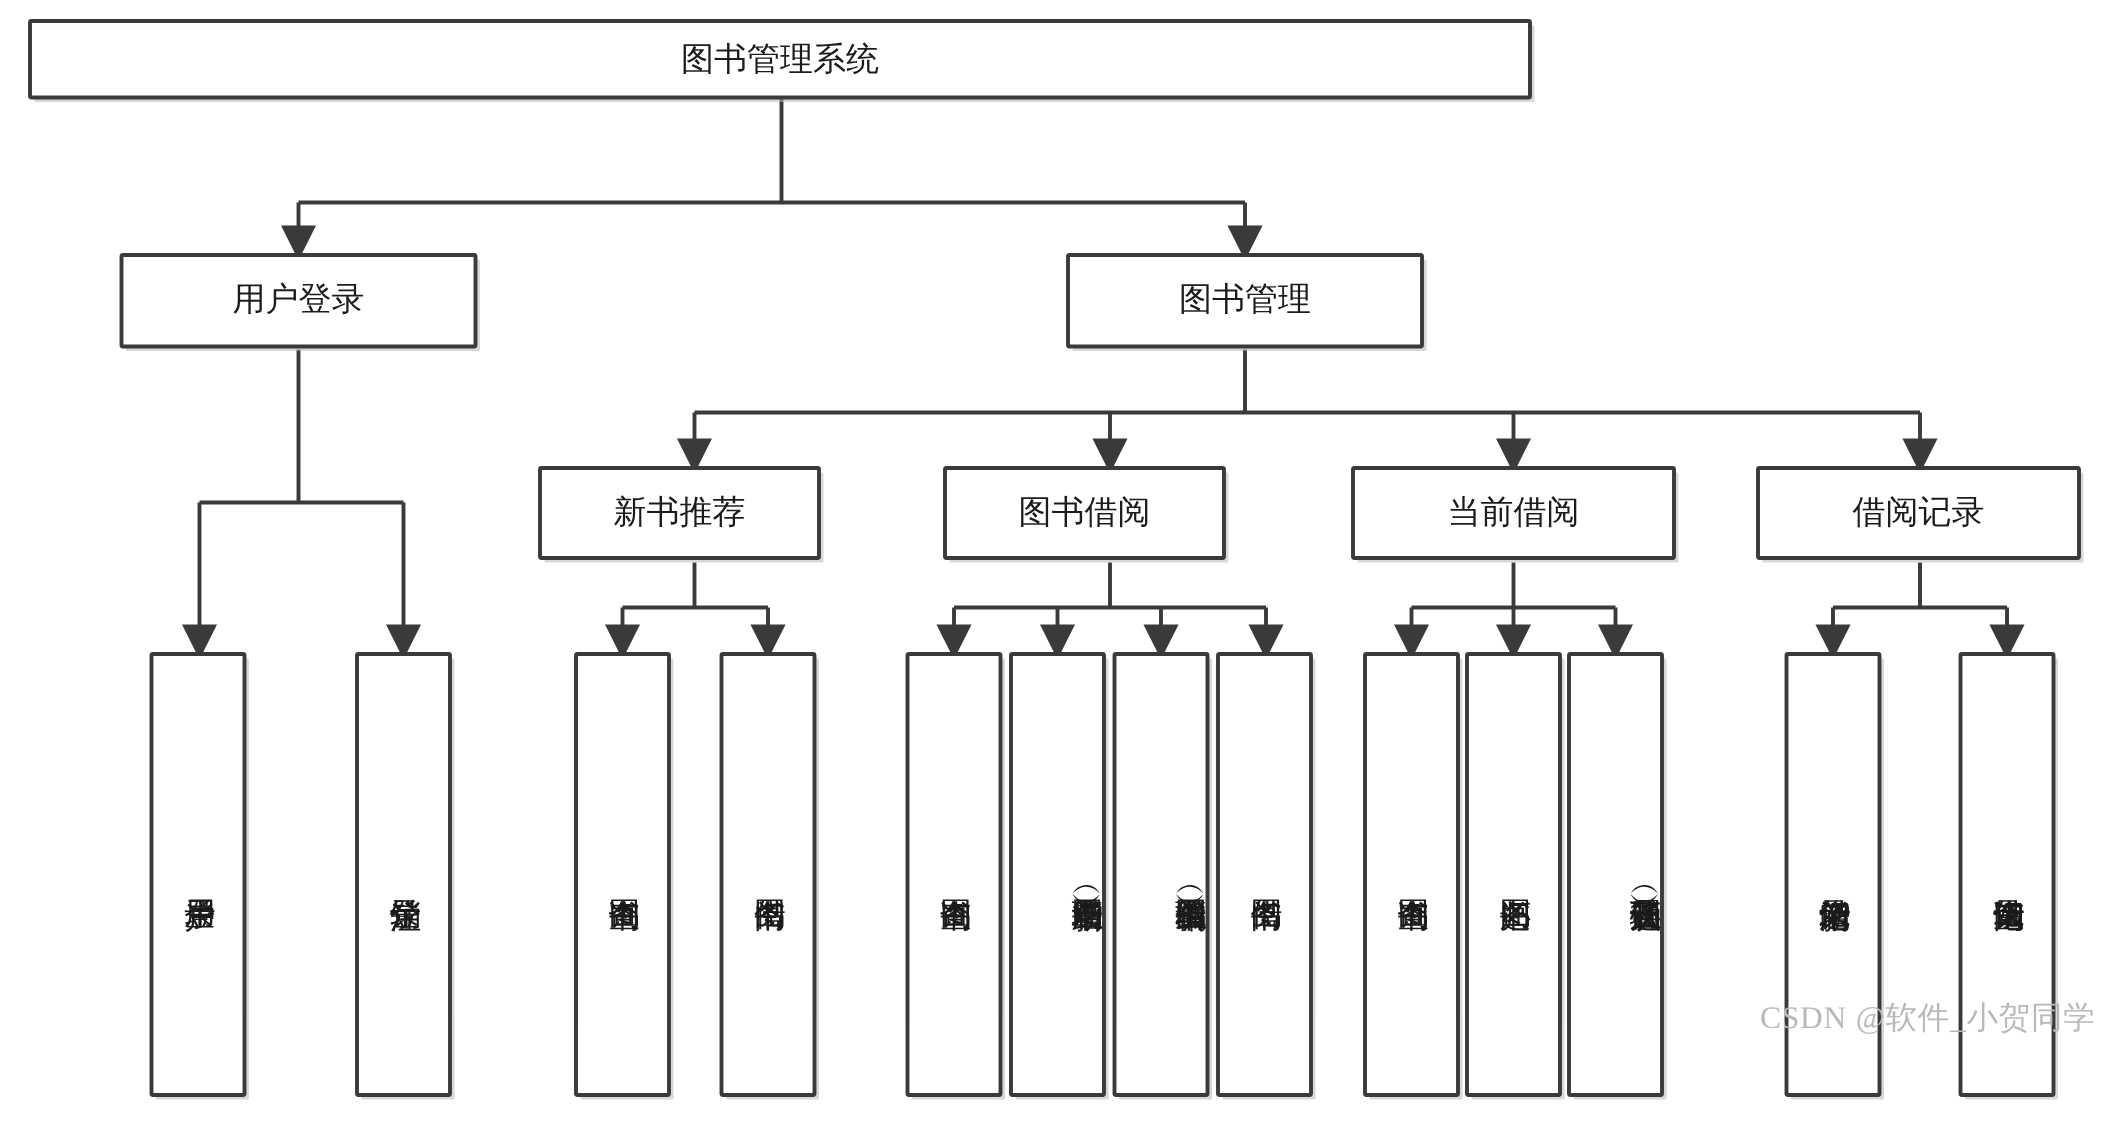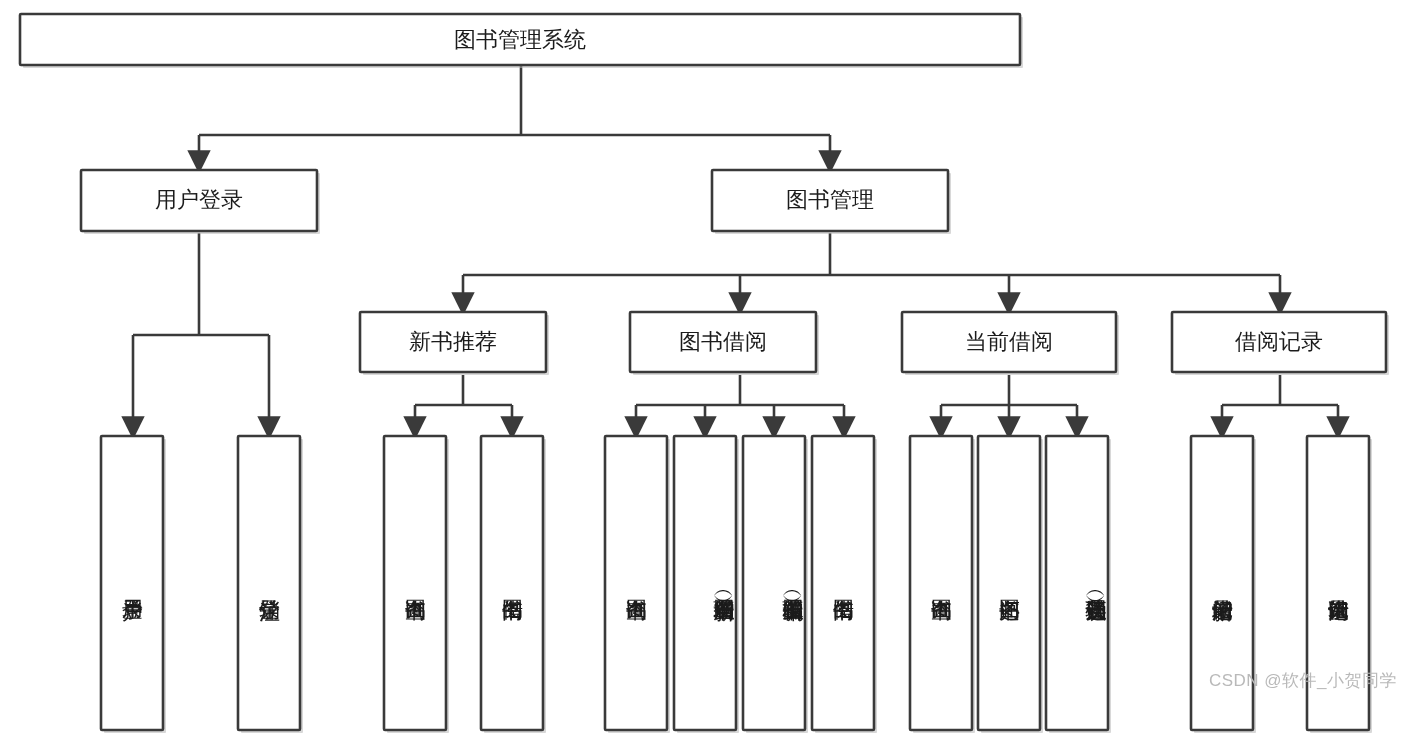--- a/index.html
+++ b/index.html
@@ -63,22 +63,22 @@
     display: flex;
     align-items: center;
     justify-content: center;
     white-space: nowrap;
     pointer-events: none;
   }
   #watermark {
     position: absolute;
     right: 8px;
     bottom: 4px;
-    font-family: Liberation Sans, sans-serif;
-    font-size: 17px;
+    font-family: Liberation Serif, serif;
+    font-size: 21px;
     color: #b9b9b9;
     letter-spacing: 0.5px;
     white-space: nowrap;
     text-align: center;
   }
 </style>
 </head>
 <body>
 
 <div id="diagram-root">

